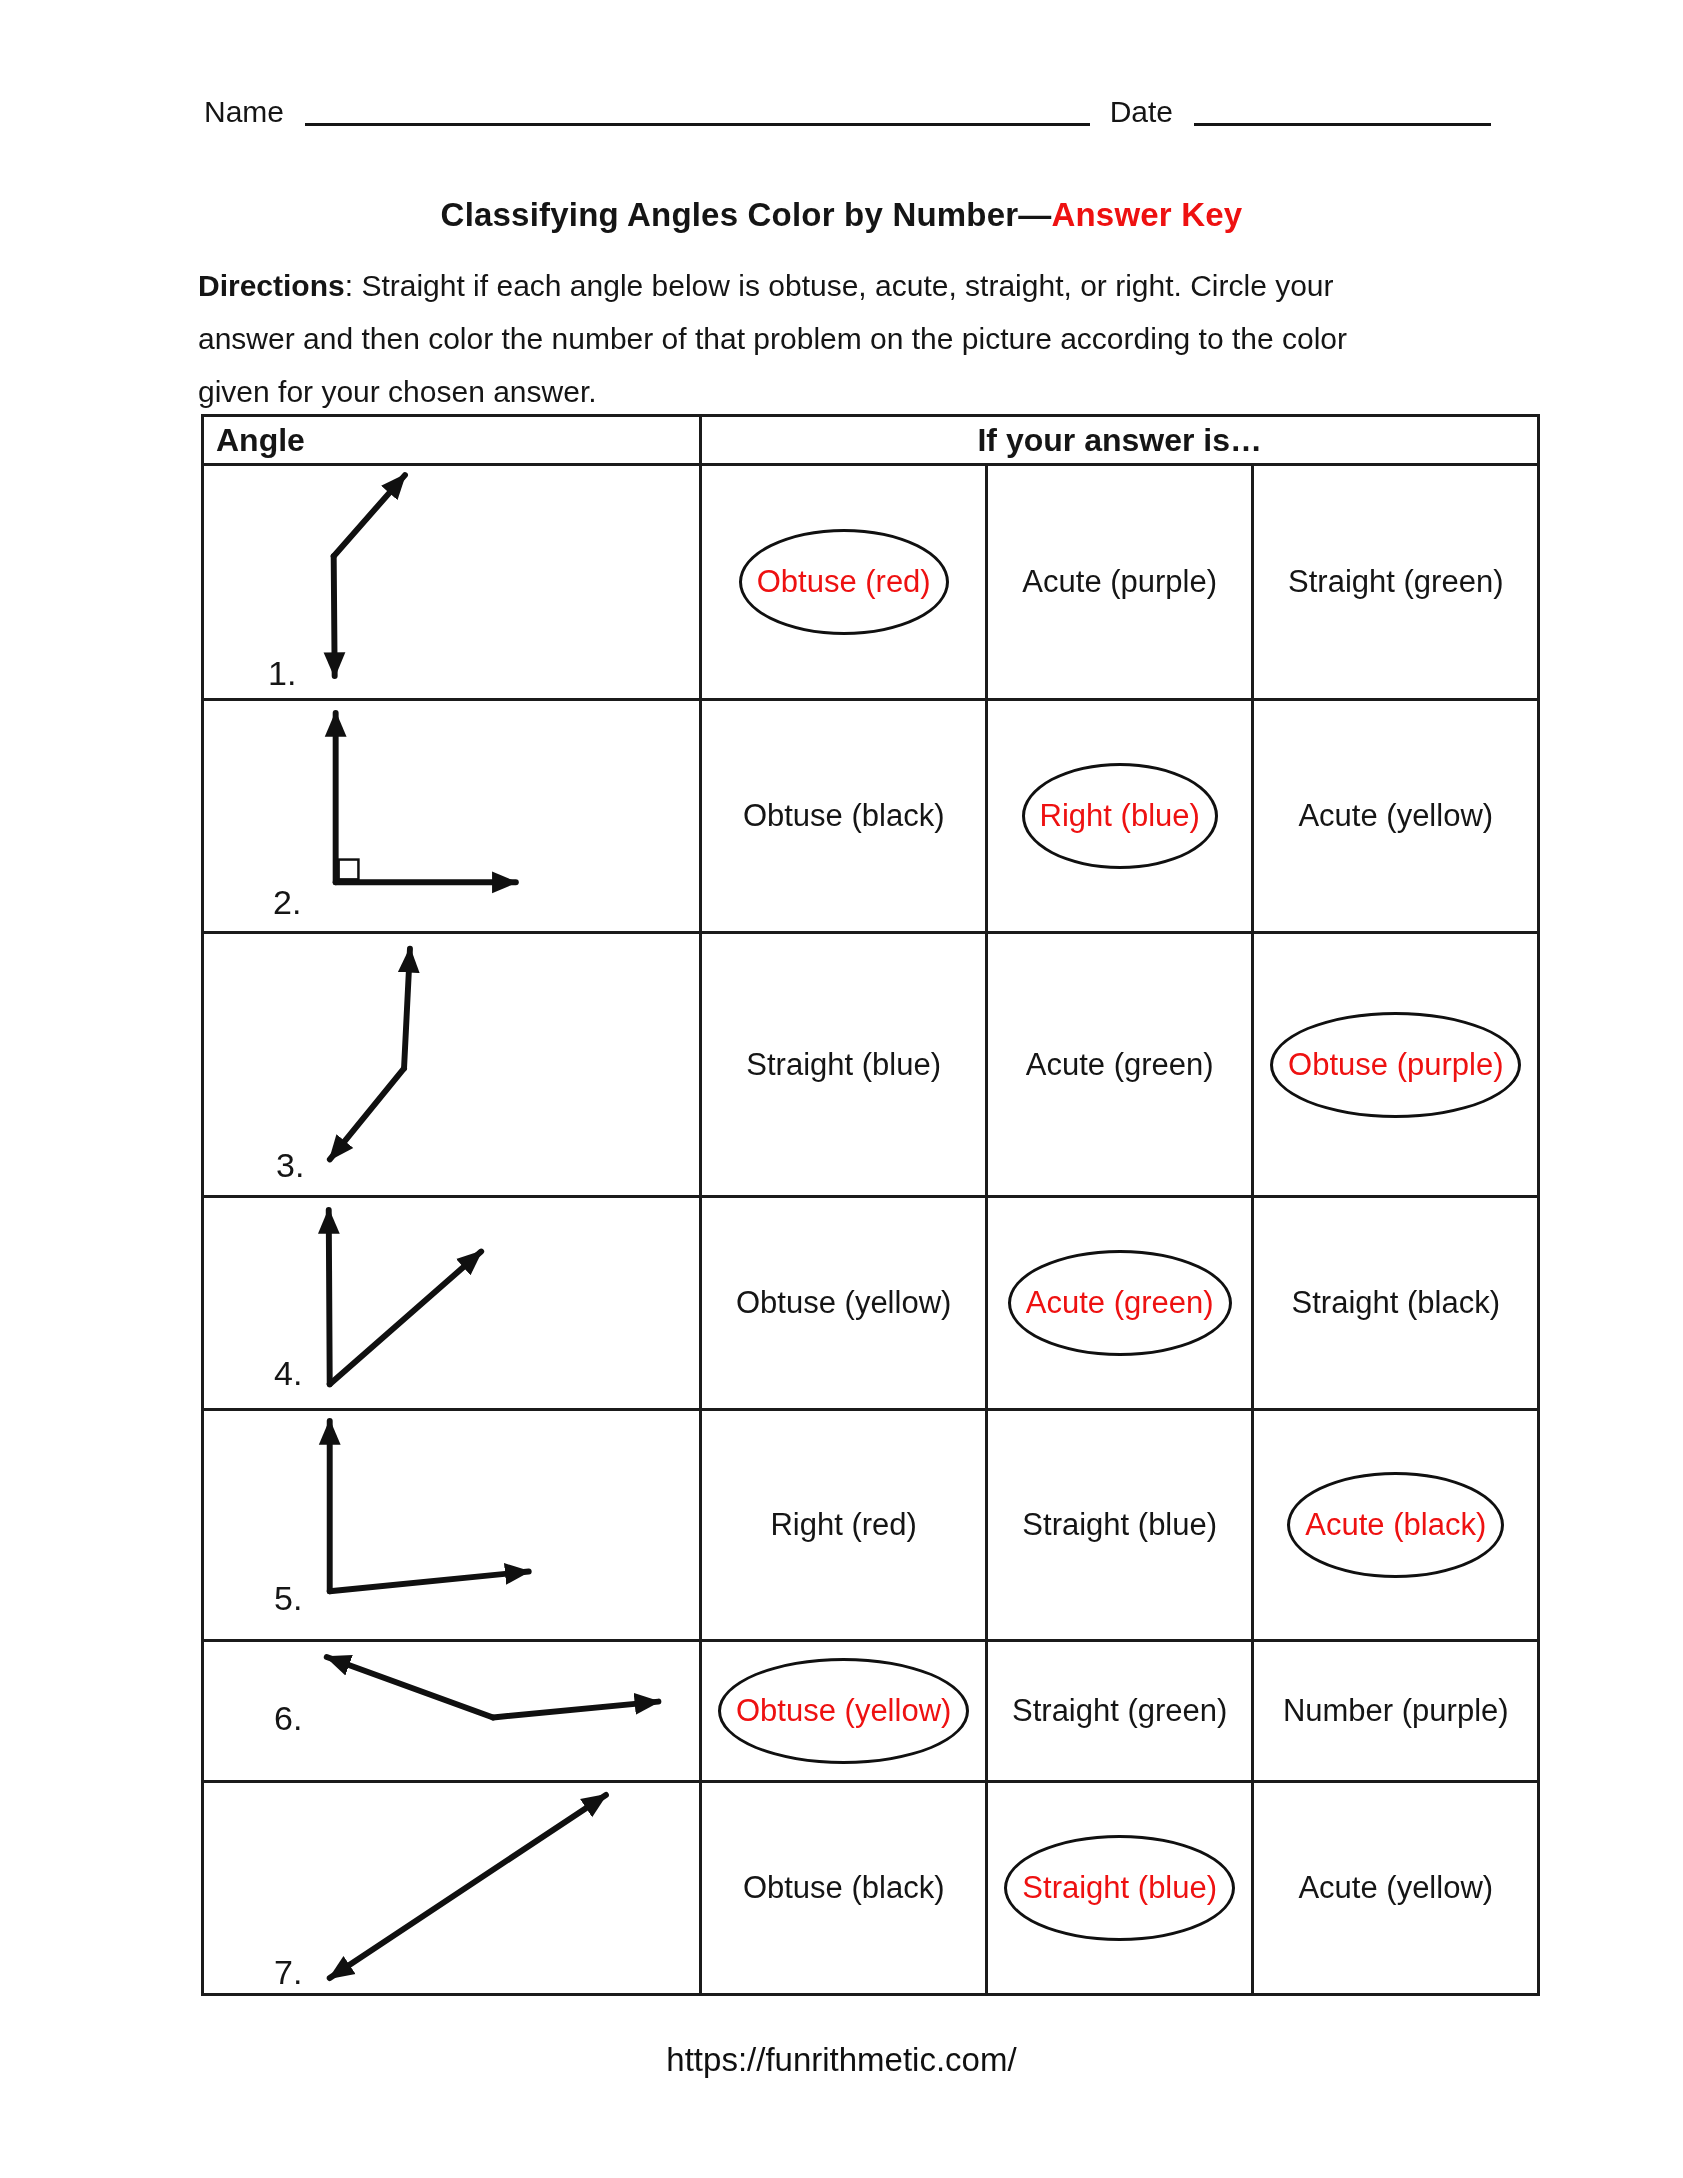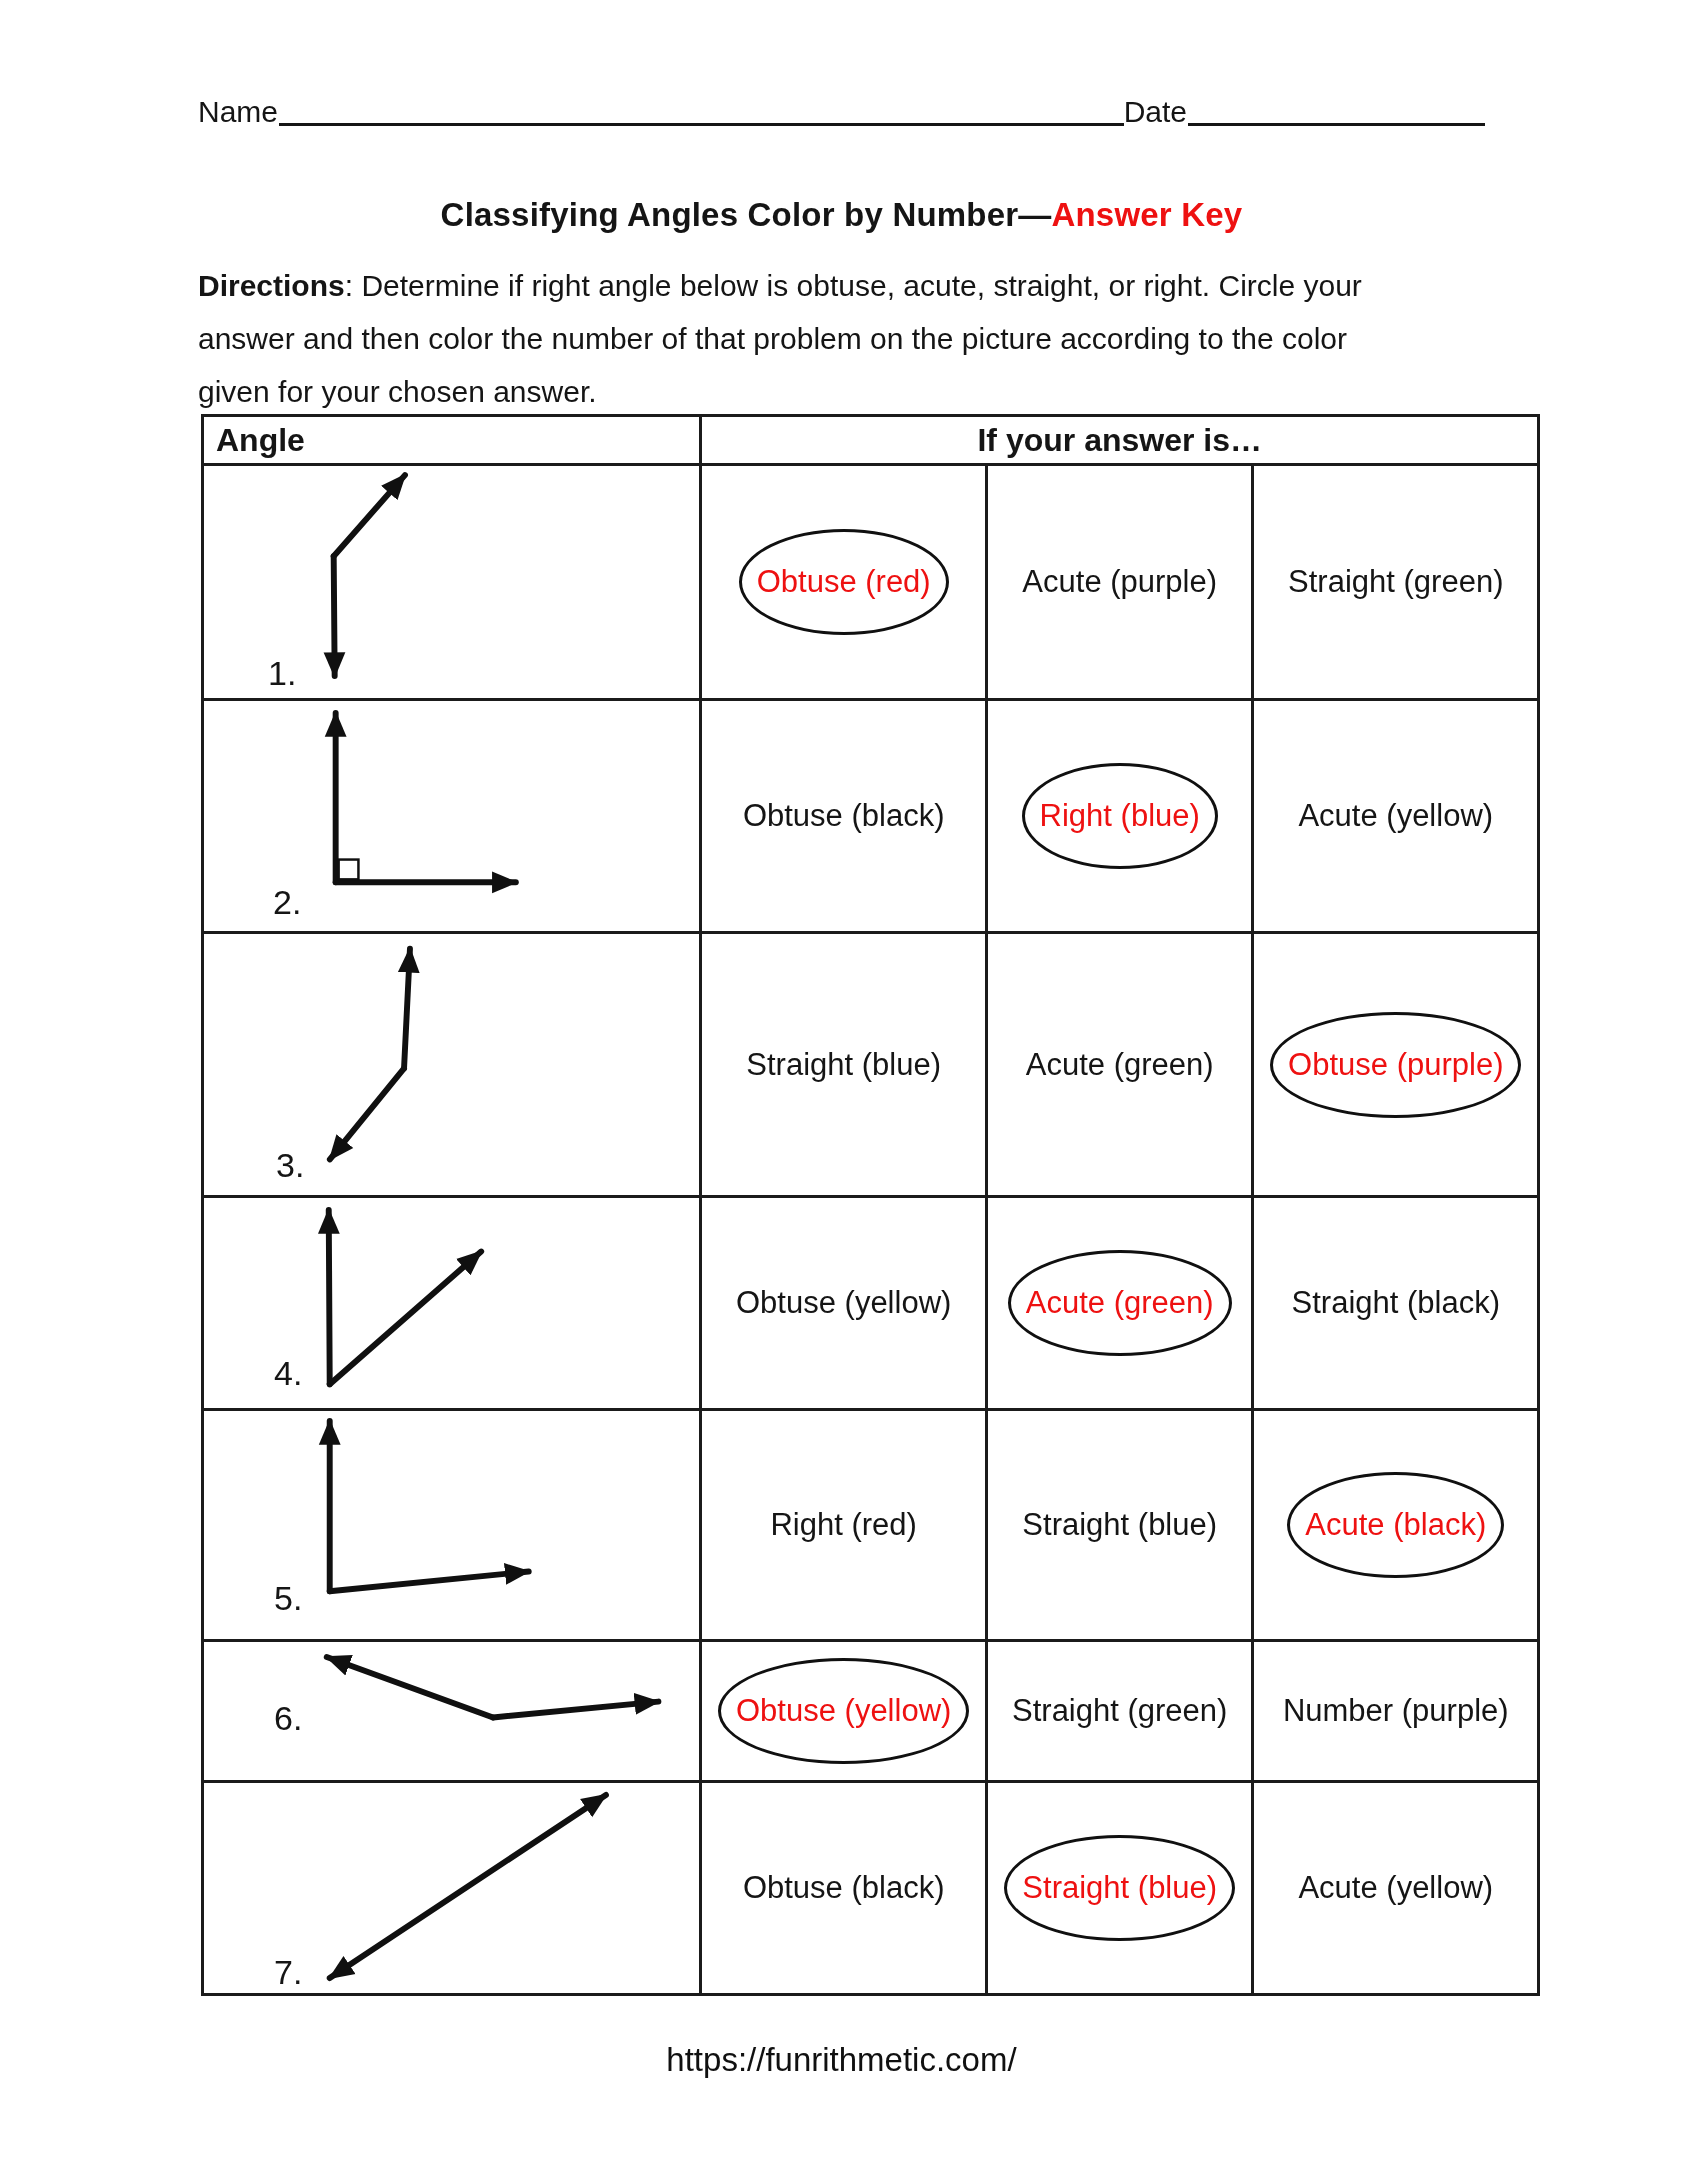--- a/index.html
+++ b/index.html
@@ -2,22 +2,22 @@
 <html><head>
 <meta charset="utf-8">
 <style>
   html,body{margin:0;padding:0;background:#ffffff;}
   .page{
     position:relative;width:1683px;height:2178px;background:#ffffff;
     font-family:"Liberation Sans",sans-serif;color:#151515;overflow:hidden;
   }
   
   .name-date{
-    position:absolute;left:198px;top:95px;width:1287px;
-    display:flex;align-items:flex-end;font-size:30px;line-height:1.1;
+    position:absolute;left:204px;top:95px;width:1287px;
+    display:flex;align-items:flex-end;font-size:30px;line-height:1.1;gap:20px;
   }
   .fill-long{flex:1;border-bottom:3px solid #151515;height:1px;margin:0 0 2px 1px;}
   .fill-short{width:297px;border-bottom:3px solid #151515;height:1px;margin:0 0 2px 1px;}
   
   .title{
     position:absolute;left:0;top:196px;width:100%;text-align:center;
     font-size:33px;font-weight:bold;letter-spacing:0.2px;
   }
   .title .red{color:#ee1111;}
   
@@ -52,21 +52,21 @@
     <span class="fill-long"></span>
     <span>Date</span>
     <span class="fill-short"></span>
   </div>
 
   <div class="title">
     <span>Classifying Angles Color by Number—</span><span class="red" style="color: rgb(238, 17, 17);">Answer Key</span>
   </div>
 
   <div class="directions">
-    <div class="dline"><b>Directions</b><span>: Determine if right angle below is obtuse, acute, straight, or right.  Circle your</span></div>
+    <div class="dline"><b>Directions</b><span>: Straight if each angle below is obtuse, acute, straight, or right.  Circle your</span></div>
     <div class="dline">answer and then color the number of that problem on the picture according to the color</div>
     <div class="dline">given for your chosen answer.</div>
   </div>
 
   <table class="angles-table">
     <colgroup>
       <col style="width:498px">
         <col style="width:275px">
         <col style="width:263px">
         <col style="width:263px">

